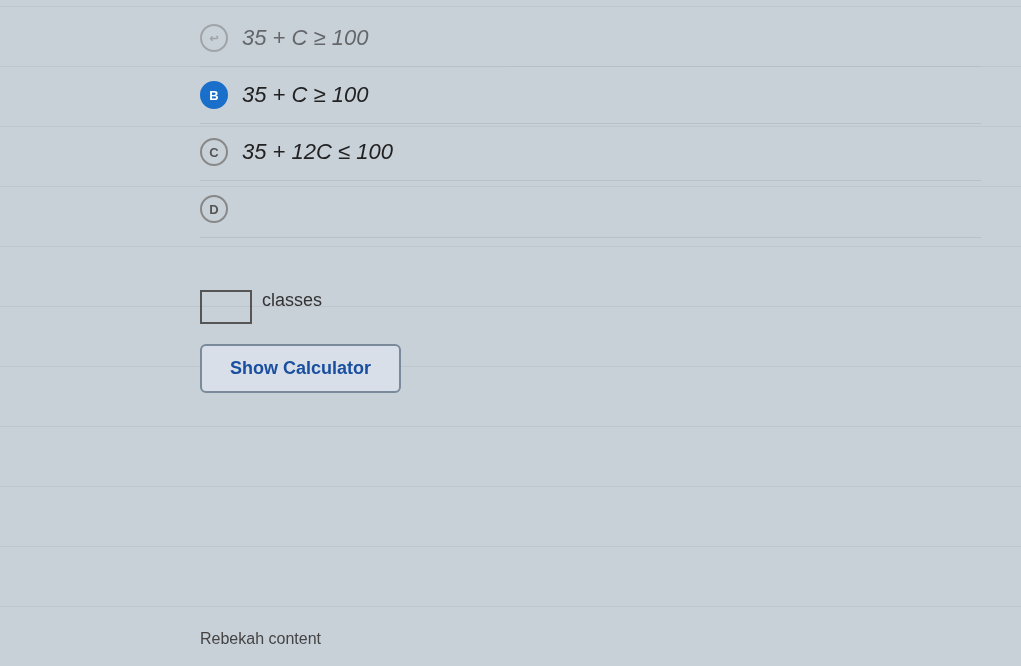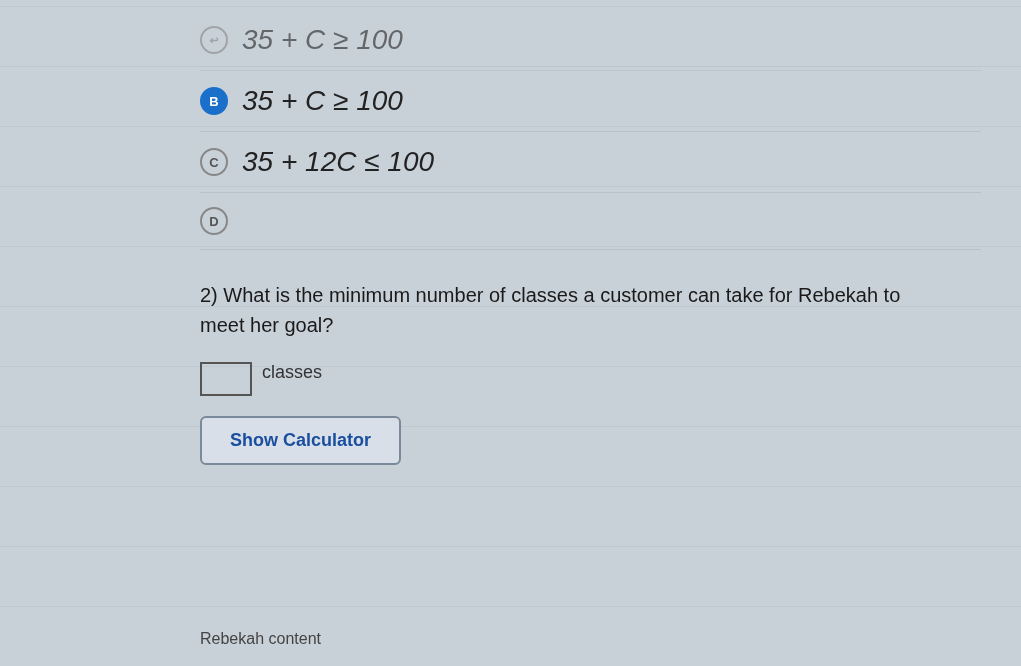--- a/index.html
+++ b/index.html
@@ -60,21 +60,21 @@
       background: transparent;
     }
 
     .radio-circle.selected {
       background-color: #1a6fca;
       border-color: #1a6fca;
       color: white;
     }
 
     .option-text {
-      font-size: 28px;
+      font-size: 22px;
       color: #222;
       font-style: italic;
     }
 
     .question-section {
       margin-top: 20px;
       padding: 10px 0;
     }
 
     .question-text {
@@ -157,21 +157,20 @@
     <span class="option-text">35 + 12<em>C</em> ≤ 100</span>
   </div>
 
   <div class="option-row">
     <div class="radio-circle">
       <span>D</span>
     </div>
   </div>
 
   <div class="question-section">
-    <p class="question-text">2) What is the minimum number of classes a customer can take for Rebekah to meet her goal?</p>
 
     <div class="answer-row">
       <input class="answer-input" type="text" placeholder="" style="">
       <span class="classes-label">classes</span>
     </div>
 
     <button class="show-calculator-btn">Show Calculator</button>
   </div>
 
 </div>

